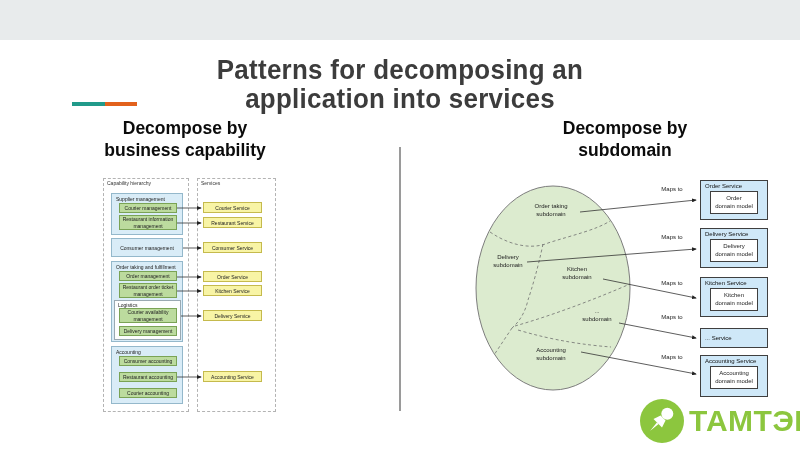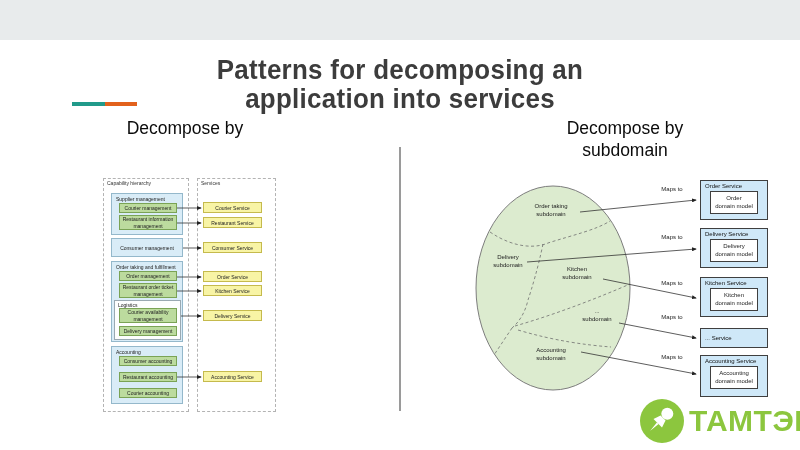--- a/index.html
+++ b/index.html
@@ -18,21 +18,21 @@
     left:0; top:56px; width:800px; text-align:center;
     font-size:27px; font-weight:700; line-height:1.07; color:#3c3c3c;
     transform:scaleX(.96); letter-spacing:.3px;
   }
   .title span { display:block; }
   .divider { left:72px; top:102px; width:65px; height:4px; display:flex; }
   .divider .seg1 { width:33px; height:4px; }
   .divider .seg2 { width:32px; height:4px; }
 
   
-  .heading { top:117px; width:260px; text-align:center; font-size:17.5px; line-height:1.28; color:#0b0b0b; }
+  .heading { top:117px; width:260px; text-align:center; font-size:17.5px; line-height:1.28; color:#0b0b0b;font-weight:bold; }
   .heading span { display:block; }
   .heading-left { left:55px; }
   .heading-right { left:495px; }
 
   .vdivider { left:399px; top:147px; width:2px; height:264px; background:#9a9a9a; }
 
   
   .dash-col { border:1px dashed #b3b3b3; background:transparent; }
   .col-label { font-size:5px; color:#333; }
   .blue-box { background:#d9ecf7; border:1px solid #94b8cb; }
@@ -79,20 +79,21 @@
   <span>Patterns for decomposing an</span>
   <span>application into services</span>
 </div>
 <div class="abs divider">
   <span class="seg1" style="background:#219a8a"></span>
   <span class="seg2" style="background:#e2611c"></span>
 </div>
 
 <div class="abs heading heading-left">
   <span>Decompose by</span>
+  <span>business capability</span>
 </div>
 <div class="abs heading heading-right">
   <span>Decompose by</span>
   <span>subdomain</span>
 </div>
 
 <div class="abs vdivider"></div>
 
 <svg class="layer">
   <ellipse cx="553" cy="288" rx="77" ry="102" fill="#dcebcf" stroke="#7d7d7d" stroke-width="1"></ellipse>

